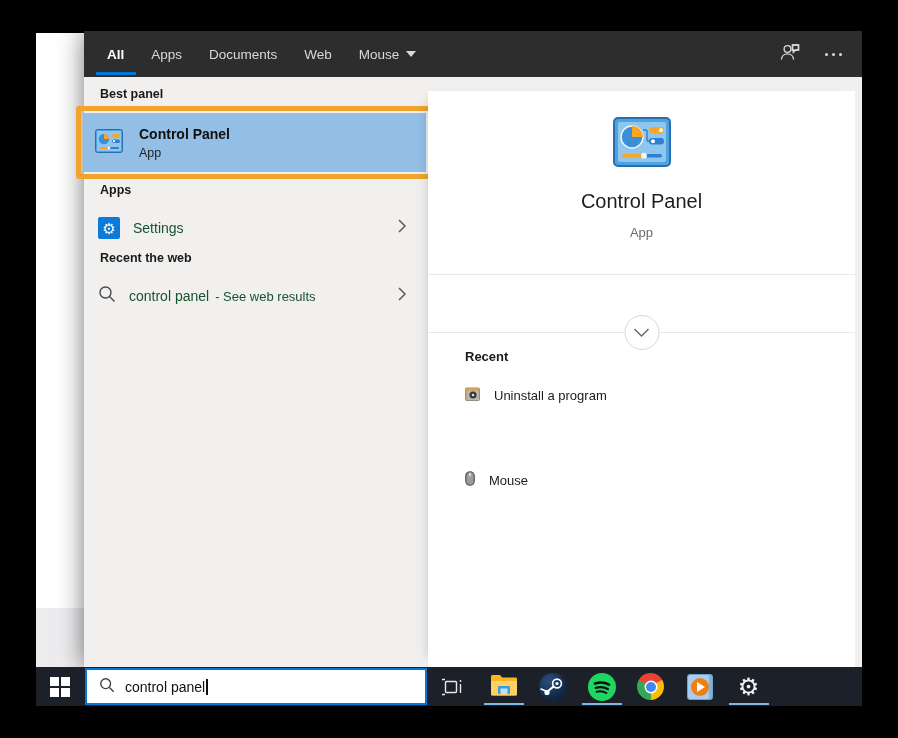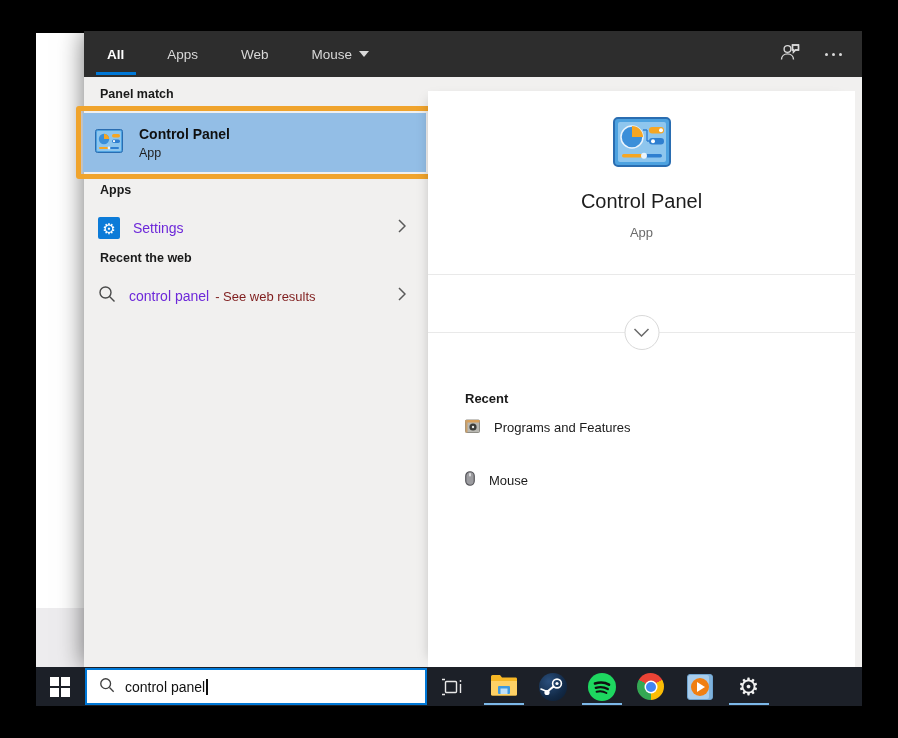--- a/index.html
+++ b/index.html
@@ -12,21 +12,21 @@
     -webkit-font-smoothing:antialiased;
   }
   
   .desktop-strip { position:absolute; left:36px; top:33px; width:48px; height:575px; background:#ffffff; }
   .desktop-strip-bottom { position:absolute; left:36px; top:608px; width:48px; height:59px; background:#edecee; }
 
   
   .flyout { position:absolute; left:84px; top:31px; width:778px; height:636px; background:#f1f0ef; box-shadow:0 0 24px rgba(0,0,0,.55); }
 
   
-  .tabbar { position:relative; height:46px; background:#2d2d2d; display:flex; align-items:stretch; padding-left:23px;gap:16px; }
+  .tabbar { position:relative; height:46px; background:#2d2d2d; display:flex; align-items:stretch; padding-left:23px; }
   .tab { position:relative; display:flex; align-items:center; margin-right:27px; font-size:13.5px; color:#d9d9d9; cursor:default; }
   .tab.active { color:#ffffff; font-weight:bold; }
   .tab.active::after { content:""; position:absolute; bottom:2px; left:50%; transform:translateX(-50%); width:40px; height:3px; background:#0078d7; }
   .tab .caret-down { width:0; height:0; border-left:5px solid transparent; border-right:5px solid transparent; border-top:6px solid #d9d9d9; margin-left:7px; }
   .tabbar-right { margin-left:auto; display:flex; align-items:center; gap:24px; padding-right:20px; }
   .dots { display:flex; gap:4px; }
   .dots i { width:3px; height:3px; border-radius:50%; background:#d9d9d9; }
 
   
   .panel-body { position:relative; height:590px; background:#f1f0ef; }
@@ -34,35 +34,35 @@
 
   
   .annotation { position:absolute; left:-8px; top:29px; width:357px; height:73px; border:5px solid #f0a42d; border-radius:3px; padding:2px; }
   .bm-row { width:100%; height:100%; background:#93bee6; display:flex; align-items:center; cursor:default; }
   .bm-icon { margin-left:12px; flex:0 0 auto; }
   .bm-text { margin-left:16px; }
   .bm-title { font-size:14px; font-weight:bold; color:#101010; }
   .bm-sub { font-size:12.5px; color:#1e1e1e; margin-top:4px; }
 
   .result-row { position:absolute; left:0; width:344px; height:40px; display:flex; align-items:center; padding-left:14px; }
-  .result-row .label { margin-left:13px; font-size:14px; color:#6d28d9; }
+  .result-row .label { margin-left:13px; font-size:14px; color:#14532d; }
   .row-chevron { position:absolute; right:22px; top:50%; transform:translateY(-50%); }
   .settings-tile { width:22px; height:22px; background:#0c7bd8; border-radius:2px; display:flex; align-items:center; justify-content:center; color:#fff; font-size:15px; line-height:1; }
-  .web-suffix { font-size:13px; color:#7f1d1d; margin-left:6px; }
+  .web-suffix { font-size:13px; color:#14532d; margin-left:6px; }
 
   
   .detail-card { position:absolute; left:344px; top:14px; width:427px; height:576px; background:#ffffff; box-shadow:-7px 0 12px -9px rgba(0,0,0,.25); }
   .cp-big { position:absolute; left:50%; top:26px; transform:translateX(-50%); }
   .d-title { position:absolute; top:99px; left:0; width:100%; text-align:center; font-size:20px; color:#1d1d1d; }
   .d-sub { position:absolute; top:134px; left:0; width:100%; text-align:center; font-size:13px; color:#6a6a6a; }
   .d-divider { position:absolute; left:0; right:0; height:1px; background:#e9e9e9; }
   .open-row { position:absolute; top:190px; left:0; right:0; height:40px; display:flex; align-items:center; padding-left:37px; }
   .open-row .label { margin-left:13px; font-size:13.5px; color:#1a1a1a; }
   .circle-btn { position:absolute; top:224px; left:50%; transform:translateX(-50%); width:35px; height:35px; border-radius:50%; background:#fff; border:1px solid #d9d9d9; display:flex; align-items:center; justify-content:center; }
-  .recent-hdr { position:absolute; left:37px; top:258px; font-size:13px; font-weight:bold; color:#1a1a1a;margin-top:42px; }
+  .recent-hdr { position:absolute; left:37px; top:258px; font-size:13px; font-weight:bold; color:#1a1a1a; }
   .recent-row { position:absolute; left:37px; height:26px; display:flex; align-items:center; }
   .recent-row .label { margin-left:14px; font-size:13px; color:#1b1b1b; }
 
   
   .taskbar { position:absolute; left:36px; top:667px; width:826px; height:39px; background:#1c2028; }
   .start-btn { position:absolute; left:0; top:0; width:48px; height:39px; display:flex; align-items:center; justify-content:center; }
   .win-flag { display:grid; grid-template-columns:9px 9px; grid-template-rows:9px 9px; gap:2px; }
   .win-flag i { background:#fff; }
   .tb-search { position:absolute; left:49px; top:1px; width:342px; height:37px; background:#fff; border:2px solid #0078d7; display:flex; align-items:center; padding-left:12px; }
   .tb-search .value { margin-left:10px; font-size:14px; color:#111; }
@@ -91,20 +91,23 @@
 <div class="flyout">
 
   <div class="tabbar">
     <div class="tab active">
         <span>All</span>
       </div>
     <div class="tab">
         <span>Apps</span>
       </div>
     <div class="tab">
+        <span>Documents</span>
+      </div>
+    <div class="tab">
         <span>Web</span>
       </div>
     <div class="tab">
         <span>Mouse</span>
         <span class="caret-down"></span>
       </div>
     <div class="tabbar-right">
       <span>
         <svg width="22" height="20" viewBox="0 0 22 20" fill="none" stroke="#d9d9d9" stroke-width="1.4">
           <circle cx="8.5" cy="7" r="3.4"></circle>
@@ -116,21 +119,21 @@
       <span class="dots">
           <i></i>
           <i></i>
           <i></i>
         </span>
     </div>
   </div>
 
   <div class="panel-body">
 
-    <div class="sec-label" style="top:10px">Panel match</div>
+    <div class="sec-label" style="top:10px">Best panel</div>
 
     <div class="annotation">
       <div class="bm-row">
         <span class="bm-icon">
           <svg width="28" height="24" viewBox="0 0 28 24">
             <rect x="0.5" y="0.5" width="27" height="23" rx="2" fill="#4da2e0" stroke="#2a6db1"></rect>
             <rect x="2" y="2" width="24" height="20" rx="1" fill="#8ec6ee"></rect>
             <circle cx="9" cy="10" r="5.2" fill="#3b8fd9"></circle>
             <path d="M9 10 L9 4.8 A5.2 5.2 0 0 1 14.2 10 Z" fill="#f6a623"></path>
             <rect x="17" y="5" width="8" height="3.4" rx="1.7" fill="#f6a623"></rect>
@@ -205,31 +208,31 @@
 
       <div class="d-divider" style="top:241px"></div>
       <div class="circle-btn">
         <svg width="16" height="9" viewBox="0 0 16 9" fill="none" stroke="#6a6a6a" stroke-width="1.5">
             <path d="M1 1l7 7 7-7"></path>
           </svg>
       </div>
 
       <div class="recent-hdr">Recent</div>
 
-      <div class="recent-row" style="top:323px">
+      <div class="recent-row" style="top:291px">
         <span>
           <svg width="15" height="15" viewBox="0 0 15 15">
             <rect x="0.5" y="2" width="14" height="12.5" rx="1" fill="#b9b8b2" stroke="#8e8d86"></rect>
             <rect x="0.5" y="2" width="14" height="2.5" fill="#d9a05a"></rect>
             <rect x="0.5" y="2" width="2" height="12.5" fill="#caa06a"></rect>
             <circle cx="8" cy="9" r="3.6" fill="#3c3c38"></circle>
             <circle cx="8" cy="9" r="1.2" fill="#e8e8e4"></circle>
           </svg>
         </span>
-        <span class="label">Programs and Features</span>
+        <span class="label">Uninstall a program</span>
       </div>
       <div class="recent-row" style="top:376px">
         <span>
           <svg width="10" height="15" viewBox="0 0 10 15">
             <rect x="0.75" y="0.75" width="8.5" height="13.5" rx="4.2" fill="#9c9ca0" stroke="#55555a" stroke-width="1.2"></rect>
             <rect x="4.2" y="2" width="1.6" height="3.5" rx="0.8" fill="#ececee"></rect>
           </svg>
         </span>
         <span class="label">Mouse</span>
       </div>

